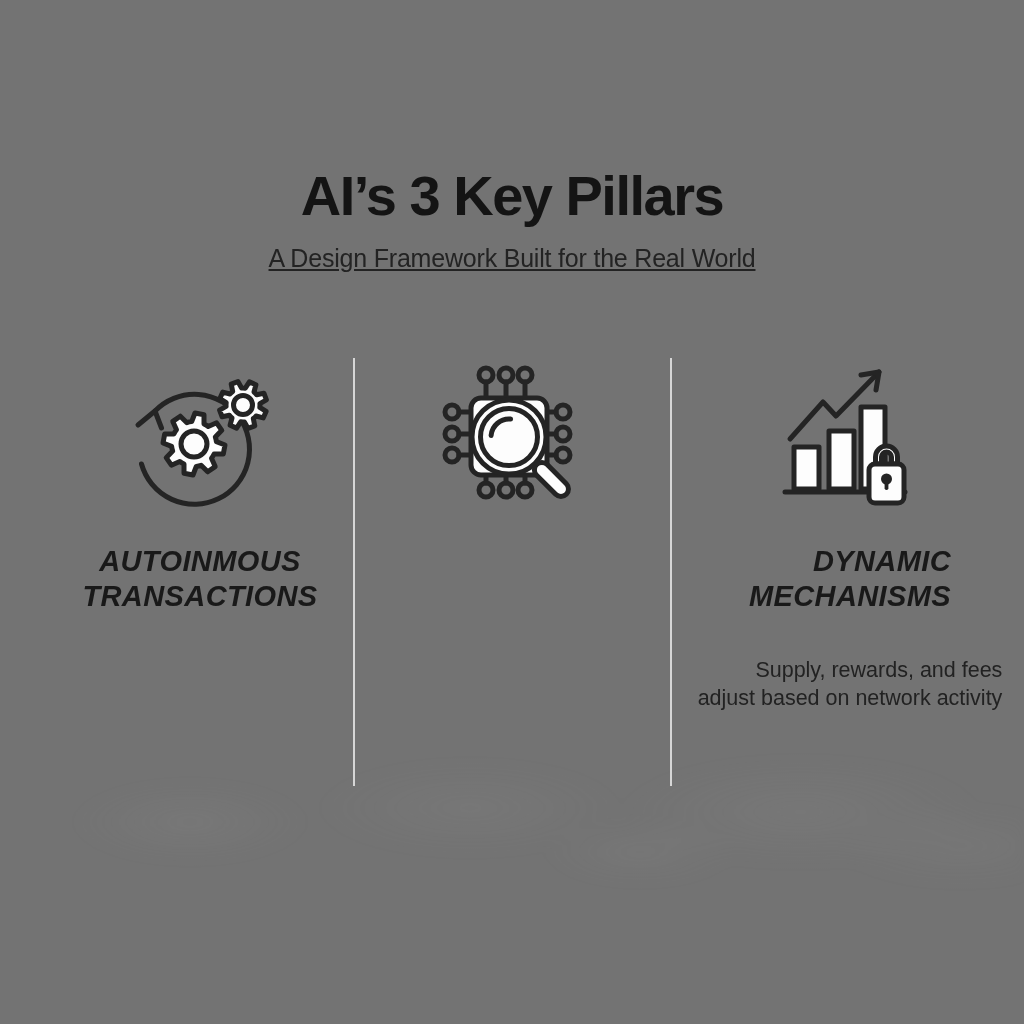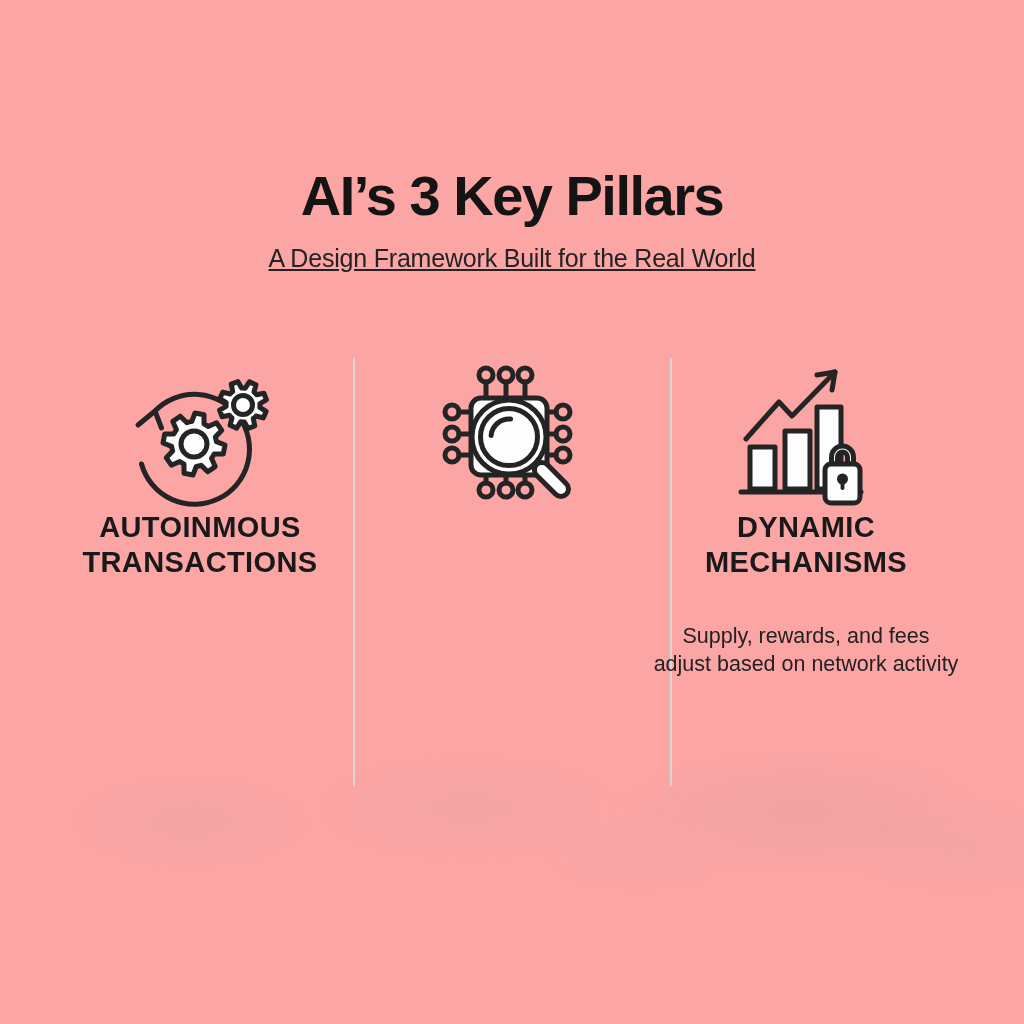--- a/index.html
+++ b/index.html
@@ -1,18 +1,18 @@
 <!DOCTYPE html>
 <html><head>
 <meta charset="utf-8">
 <style>
   html,body{margin:0;padding:0;background:#ffffff;}
   .canvas{
     position:relative;width:1024px;height:1024px;overflow:hidden;
-    background:#fca5a5;color:#1d1d1d;
+    background:#737373;color:#1d1d1d;
     font-family:"Liberation Sans",sans-serif;
   }
   .smudge{
     position:absolute;left:0;top:0;width:100%;height:100%;pointer-events:none;
     background:
       radial-gradient(170px 60px at 190px 822px, rgba(160,160,160,0.10), rgba(160,160,160,0) 70%),
       radial-gradient(220px 70px at 470px 808px, rgba(160,160,160,0.09), rgba(160,160,160,0) 70%),
       radial-gradient(260px 80px at 800px 812px, rgba(150,150,150,0.12), rgba(150,150,150,0) 70%),
       radial-gradient(180px 60px at 960px 846px, rgba(160,160,160,0.08), rgba(160,160,160,0) 70%),
       radial-gradient(140px 50px at 640px 852px, rgba(170,170,170,0.07), rgba(170,170,170,0) 70%);
@@ -33,25 +33,25 @@
     position:absolute;top:358px;width:2px;height:428px;background:#d6d6d6;
   }
   .divider.d1{left:353px;}
   .divider.d2{left:670px;}
   .col{
     position:absolute;top:360px;width:330px;
     display:flex;flex-direction:column;align-items:center;text-align:center;
   }
   .col.c1{left:35px;}
   .col.c2{left:347px;}
-  .col.c3{left:641px;}
+  .col.c3{left:685px;text-align:right;}
   .icon-wrap{height:150px;display:flex;align-items:center;justify-content:center;}
   .pillar-title{
-    font-size:29px;font-weight:700;line-height:35px;
-    letter-spacing:0.4px;color:#191919;white-space:pre-line;
+    margin-top:34px;font-size:29px;font-weight:700;line-height:35px;
+    letter-spacing:0.4px;color:#191919;white-space:pre-line;font-style:italic;
   }
   .pillar-desc{
     margin-top:42px;font-size:21.5px;font-weight:400;line-height:28px;
     color:#222222;white-space:pre-line;
   }
   svg.ic{display:block;}
   svg.ic .ln{fill:none;stroke:#242424;stroke-width:5;stroke-linecap:round;stroke-linejoin:round;}
   svg.ic .fw{fill:#fdfdfd;stroke:#242424;stroke-width:5;stroke-linecap:round;stroke-linejoin:round;}
   svg.ic .fd{fill:#242424;stroke:none;}
 </style>

